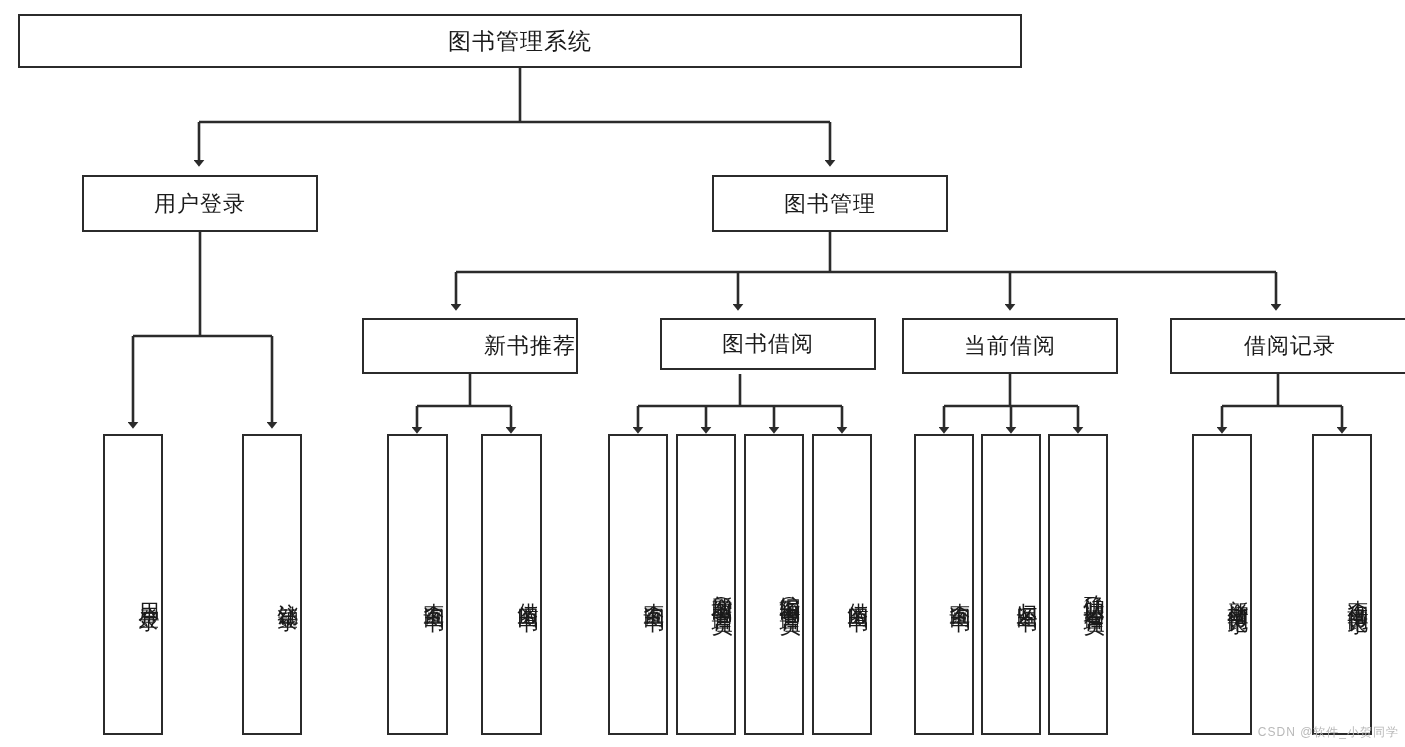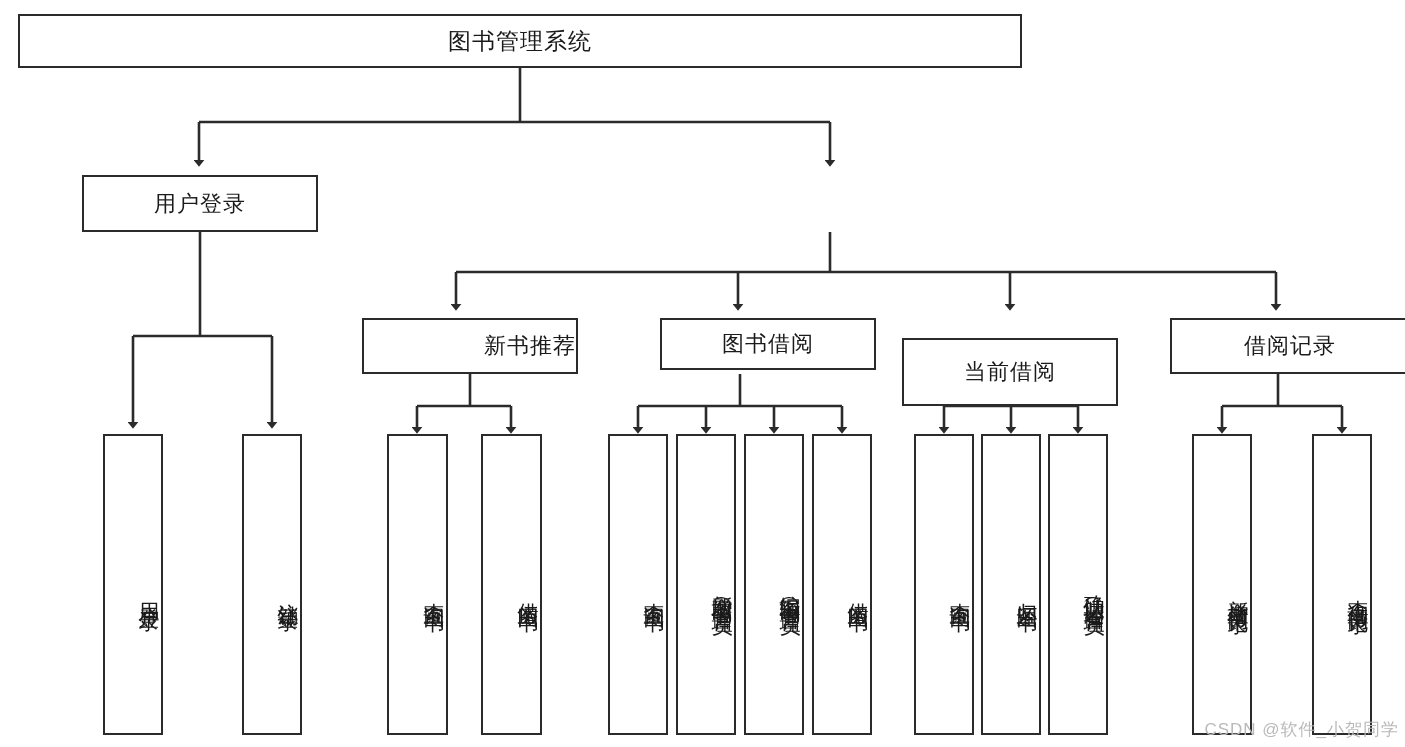--- a/index.html
+++ b/index.html
@@ -40,21 +40,21 @@
   .node.vert .vlabel{
     writing-mode:vertical-rl;
     text-orientation:upright;
     display:block;
     white-space:nowrap;
   }
   svg.links{position:absolute;left:0;top:0;width:1405px;height:747px;z-index:1;}
   .watermark{
     position:absolute;
     right:6px;bottom:6px;
-    font-size:17px;
+    font-size:12px;
     color:#b9b9b9;
     letter-spacing:1px;
     z-index:5;
     white-space:nowrap;
   }
 </style>
 </head>
 <body>
 
 <div id="canvas">
@@ -109,28 +109,31 @@
     </g>
   </svg>
 
   <div class="node horiz root" style="left:18px;top:14px;width:1004px;height:54px;">
     <span>图书管理系统</span>
   </div>
 
   <div class="node horiz" style="left:82px;top:175px;width:236px;height:57px;">
     <span>用户登录</span>
   </div>
+  <div class="node horiz" style="left:712px;top:175px;width:236px;height:57px;">
+    <span>图书管理</span>
+  </div>
 
   <div class="node horiz" style="left:362px;top:318px;width:216px;height:56px;justify-content:flex-end;">
     <span>新书推荐</span>
   </div>
   <div class="node horiz" style="left:632px;top:318px;width:216px;height:52px;margin-left:28px;">
     <span>图书借阅</span>
   </div>
-  <div class="node horiz" style="left:902px;top:318px;width:216px;height:68px;margin-top:20px;">
+  <div class="node horiz" style="left:902px;top:318px;width:216px;height:56px;">
     <span>当前借阅</span>
   </div>
   <div class="node horiz" style="left:1170px;top:318px;width:240px;height:56px;">
     <span>借阅记录</span>
   </div>
 
   <div class="node vert" style="left:103px;top:434px;width:60px;height:301px;">
     <span class="vlabel">用户登录</span>
   </div>
   <div class="node vert" style="left:242px;top:434px;width:60px;height:301px;">

